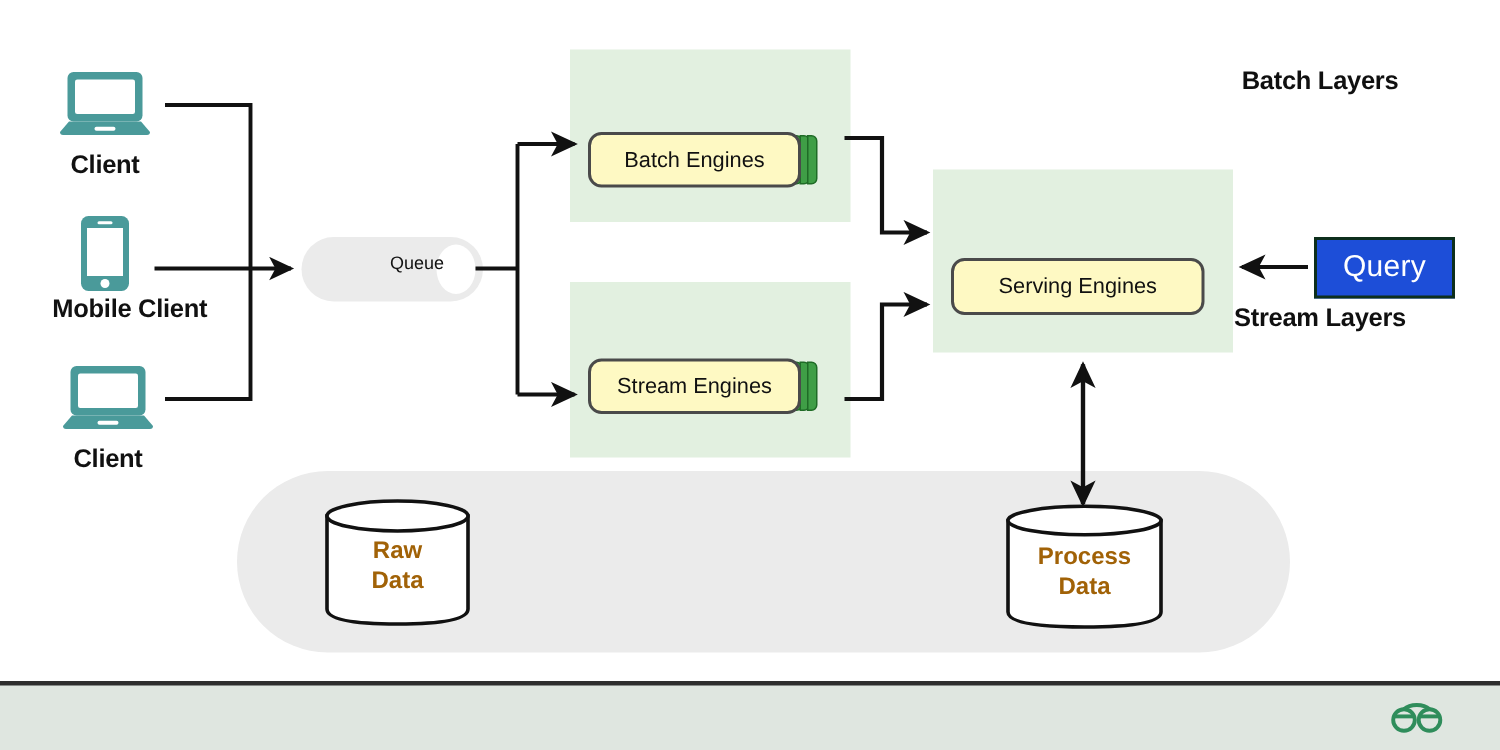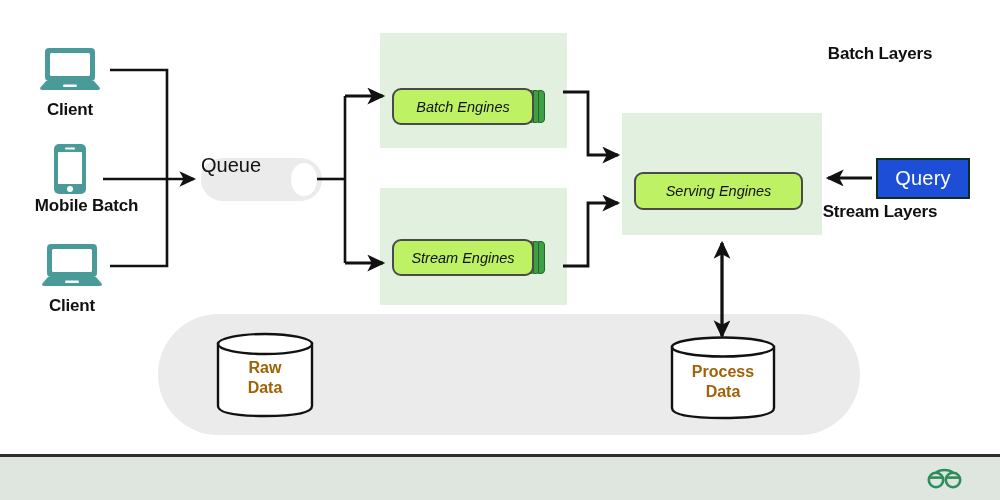--- a/index.html
+++ b/index.html
@@ -50,24 +50,24 @@
     background: #ebebeb;
     border-radius: 22px;
   }
   #queue-knob {
     left: 291px; top: 163px;
     width: 26px; height: 33px;
     background: #ffffff;
     border-radius: 50%;
   }
   #queue-label {
-    left: 201px; top: 154px;
+    left: 201px; top: 168px;
     width: 95px;
-    text-align: left;
-    font-size: 20px;
+    text-align: right;
+    font-size: 12px;
     color: #111111;
     font-weight: normal;
   }
 
   
   .layer-panel {
     background: #e2f0e0;
   }
   #batch-panel  { left: 380px; top: 33px;  width: 187px; height: 115px; }
   #stream-panel { left: 380px; top: 188px; width: 187px; height: 117px; }
@@ -83,28 +83,27 @@
   }
   #batch-title   { left: 380px; top: 44px;  }
   #stream-title  { left: 380px; top: 202px; }
   #serving-title { left: 622px; top: 131px; }
 
   
   .engine-wrap { position: absolute; }
   .engine-box {
     position: absolute;
     left: 0; top: 0;
-    background: #bef264;
+    background: #fef9c3;
     border: 2px solid #4a4a4a;
     border-radius: 9px;
     box-sizing: border-box;
     display: flex;
     align-items: center;
     justify-content: center;
-    font-style: italic;
   }
   .engine-label {
     font-size: 14.5px;
     color: #111111;
     white-space: nowrap;
   }
   .page-stack { position: absolute; top: 2px; }
   .page-leaf {
     position: absolute;
     top: 0;
@@ -186,21 +185,21 @@
   <div class="abs device-label" style="left:14px; top:100px; width:112px;">Client</div>
 
   <div class="abs" style="left:53px; top:143px;">
     <svg class="phone" viewBox="0 0 34 52" xmlns="http://www.w3.org/2000/svg">
       <rect x="1" y="1" width="32" height="50" rx="5" fill="#4a9a9a"></rect>
       <rect x="5" y="9" width="24" height="32" fill="#ffffff"></rect>
       <rect x="12" y="4.5" width="10" height="2" rx="1" fill="#ffffff"></rect>
       <circle cx="17" cy="46" r="3" fill="#ffffff"></circle>
     </svg>
   </div>
-  <div class="abs device-label" style="left:4px; top:196px; width:165px;">Mobile Batch</div>
+  <div class="abs device-label" style="left:4px; top:196px; width:165px;">Mobile Client</div>
 
   <div class="abs" style="left:41px; top:243px;">
     <svg class="laptop" viewBox="0 0 62 44" xmlns="http://www.w3.org/2000/svg">
       <rect x="6" y="1" width="50" height="33" rx="4" fill="#4a9a9a"></rect>
       <rect x="11" y="6" width="40" height="23" rx="1.5" fill="#ffffff"></rect>
       <path d="M1 41 L7 34 L55 34 L61 41 Q61 43 59 43 L3 43 Q1 43 1 41 Z" fill="#4a9a9a"></path>
       <rect x="24" y="37.5" width="14" height="2.6" rx="1.3" fill="#ffffff"></rect>
     </svg>
   </div>
   <div class="abs device-label" style="left:16px; top:296px; width:112px;">Client</div>

